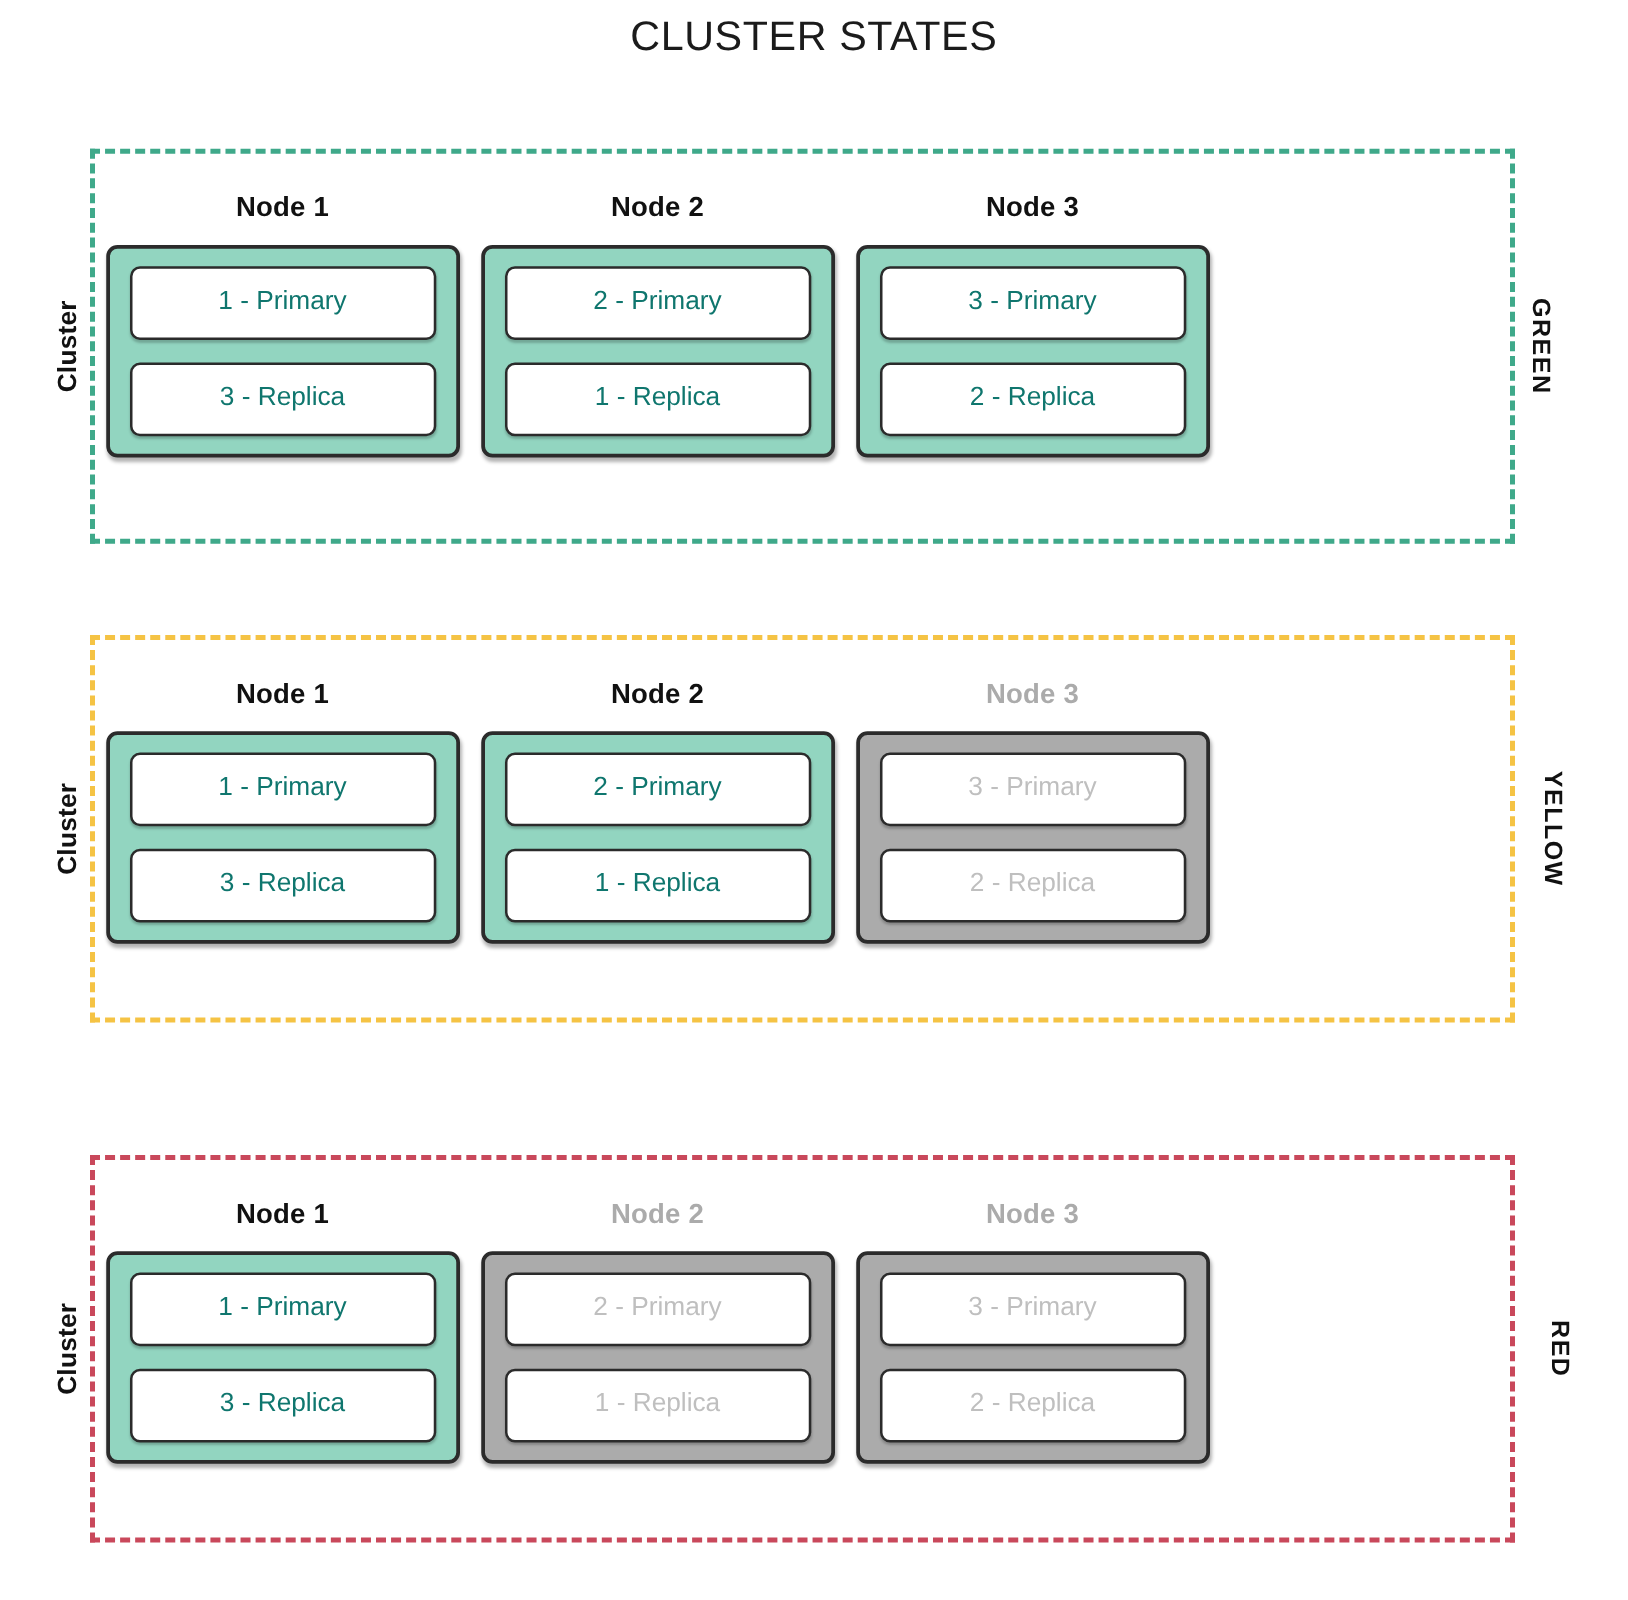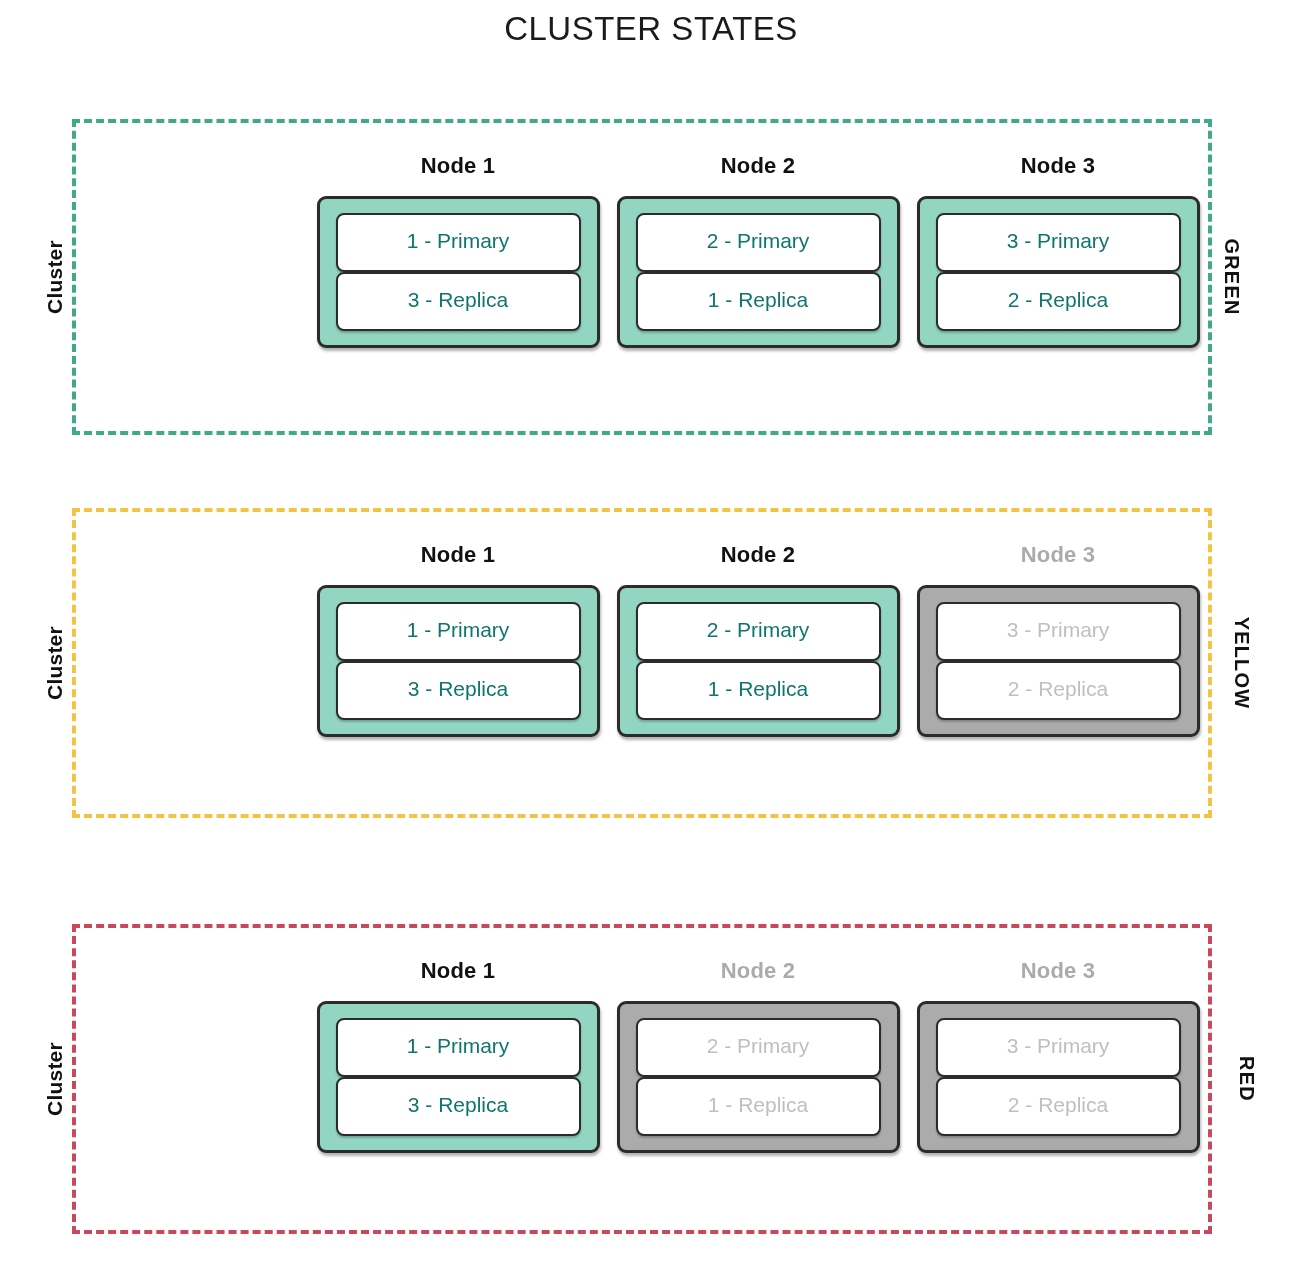--- a/index.html
+++ b/index.html
@@ -72,21 +72,21 @@
   .side-label.right.wide { right: -80px; }
 
   
   .nodes {
     position: absolute;
     top: 0;
     left: 0;
     right: 0;
     bottom: 0;
     display: flex;
-    justify-content: flex-end;
+    justify-content: flex-start;
     align-items: flex-start;
     padding-top: 30px;
     box-sizing: border-box;
   }
   .node-col {
     width: 300px;
     display: flex;
     flex-direction: column;
     align-items: center;
   }
@@ -117,21 +117,21 @@
     background: #ffffff;
     border: 2.5px solid #2b2b2b;
     border-radius: 8px;
     height: 55px;
     line-height: 51px;
     text-align: center;
     font-size: 21px;
     color: #0f766e;
     box-shadow: 0px 2px 2px rgba(0,0,0,0.22);
   }
-  .shard + .shard { }
+  .shard + .shard { margin-top: 18px; }
   .node-col.offline .shard {
     color: #BFBFBF;
   }
 </style>
 </head>
 <body>
 
 <div class="page">
 
   <div class="page-title">CLUSTER STATES</div>

